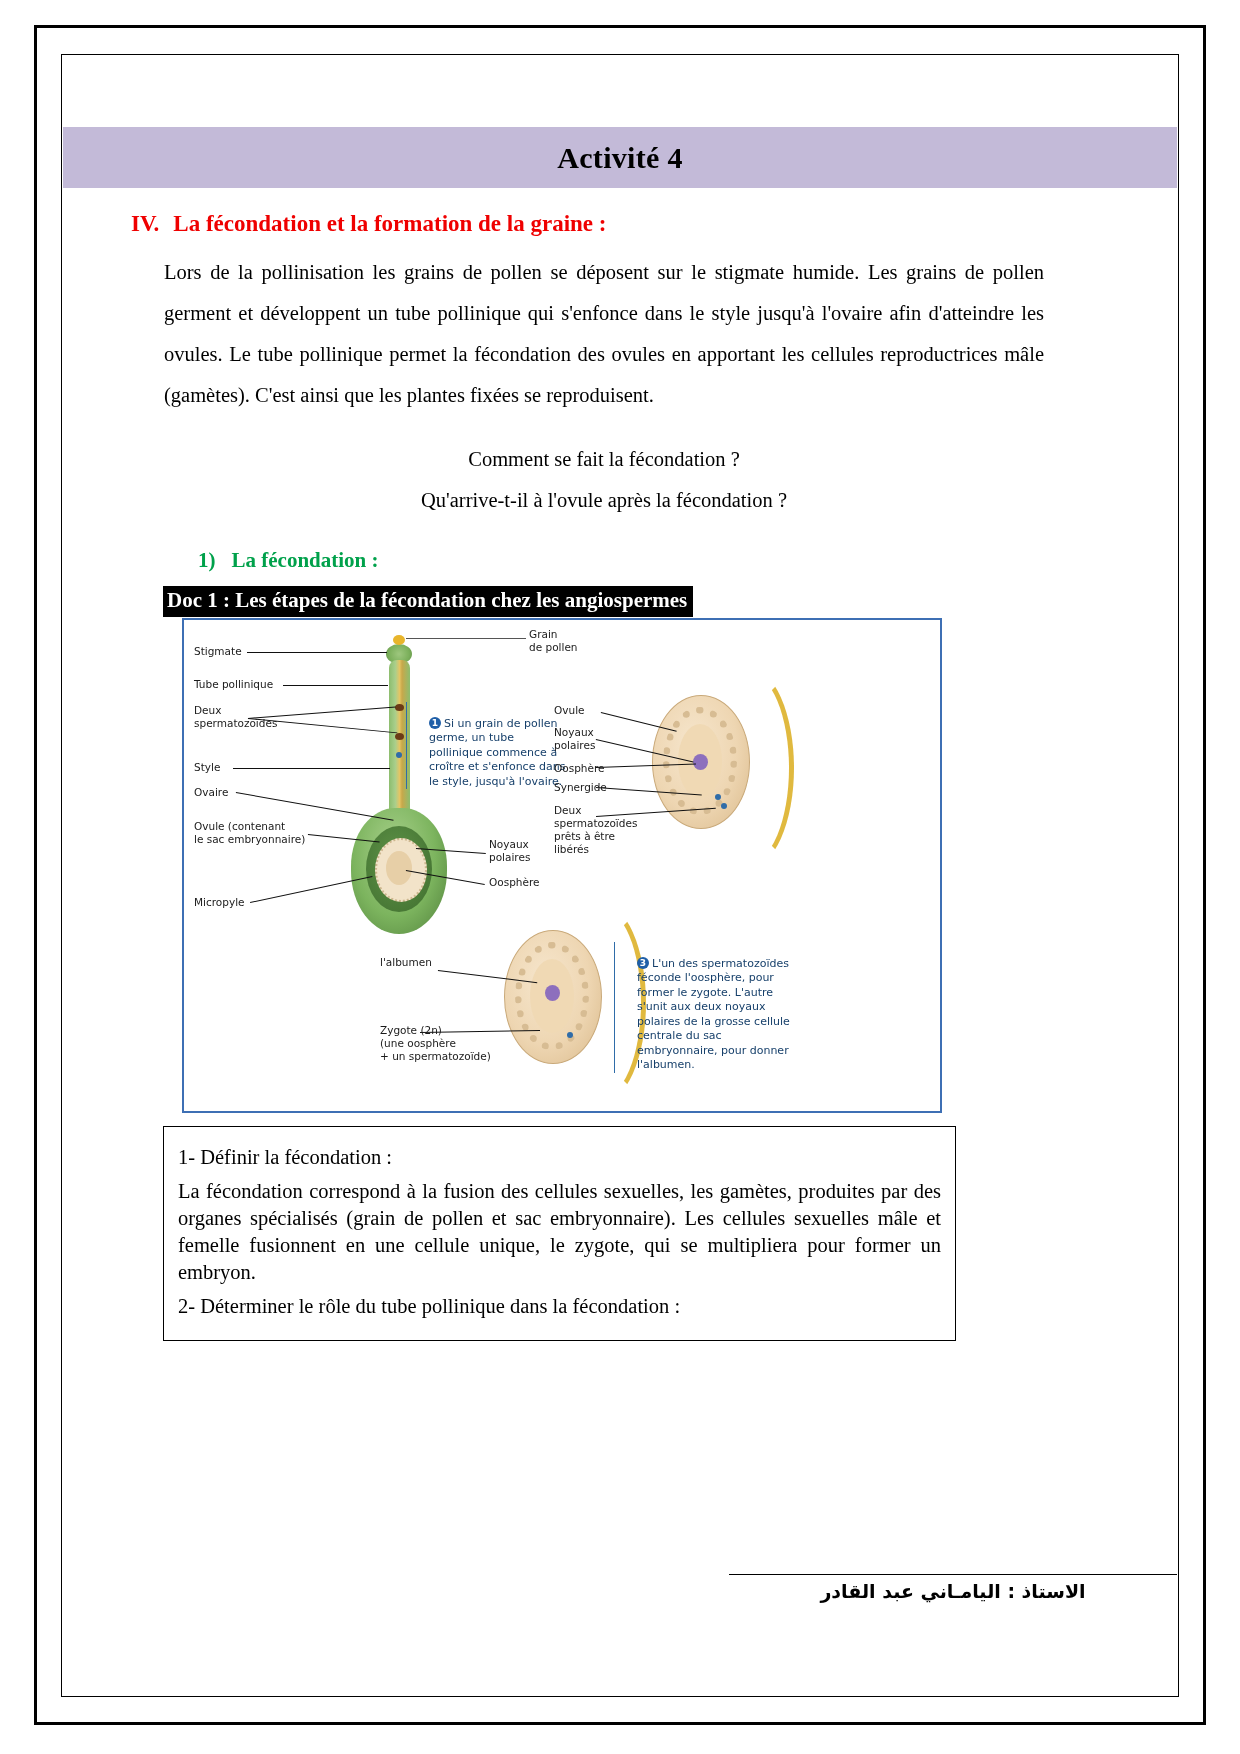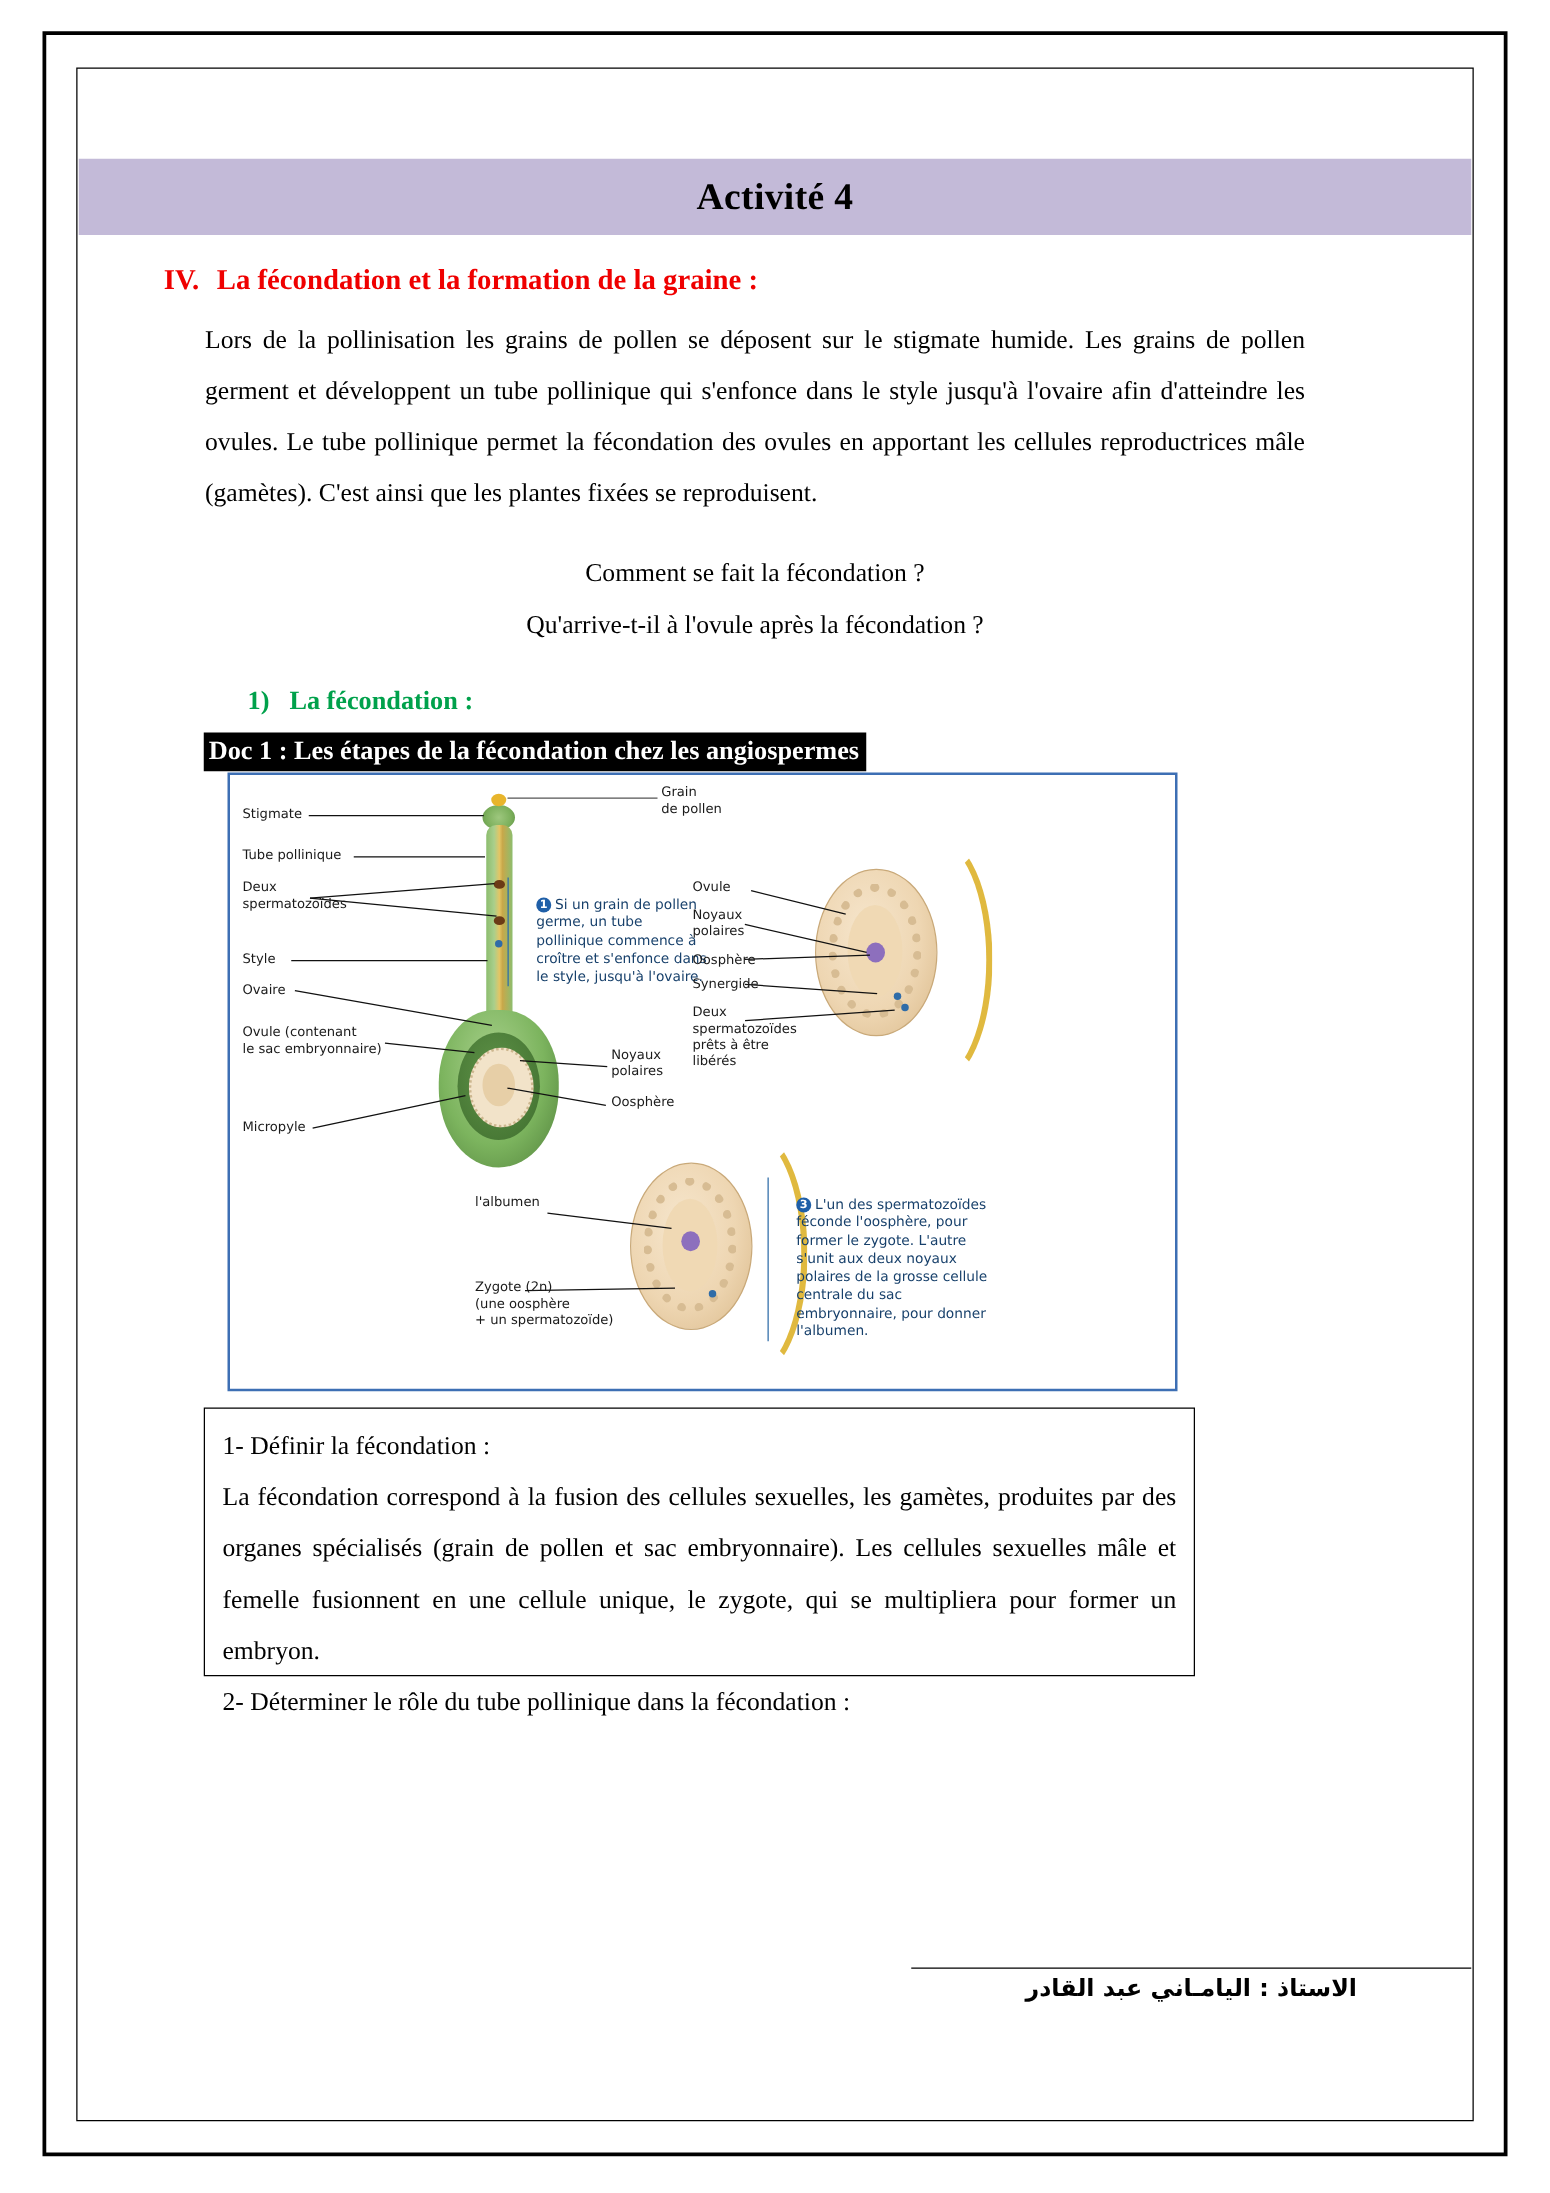--- a/index.html
+++ b/index.html
@@ -262,21 +262,21 @@
     box-sizing: border-box;
     padding: 10px 14px;
   }
   .answer-line {
     font-size: 20.5px;
     line-height: 41px;
     color: #000;
   }
   .answer-para {
     font-size: 20.5px;
-    line-height: 41px;
+    line-height: 27px;
     color: #000;
     text-align: justify;
   }
   
   .footer {
     position: absolute;
     left: 666px; top: 1518px;
     width: 448px;
     border-top: 1.5px solid #000;
     padding-top: 5px;

